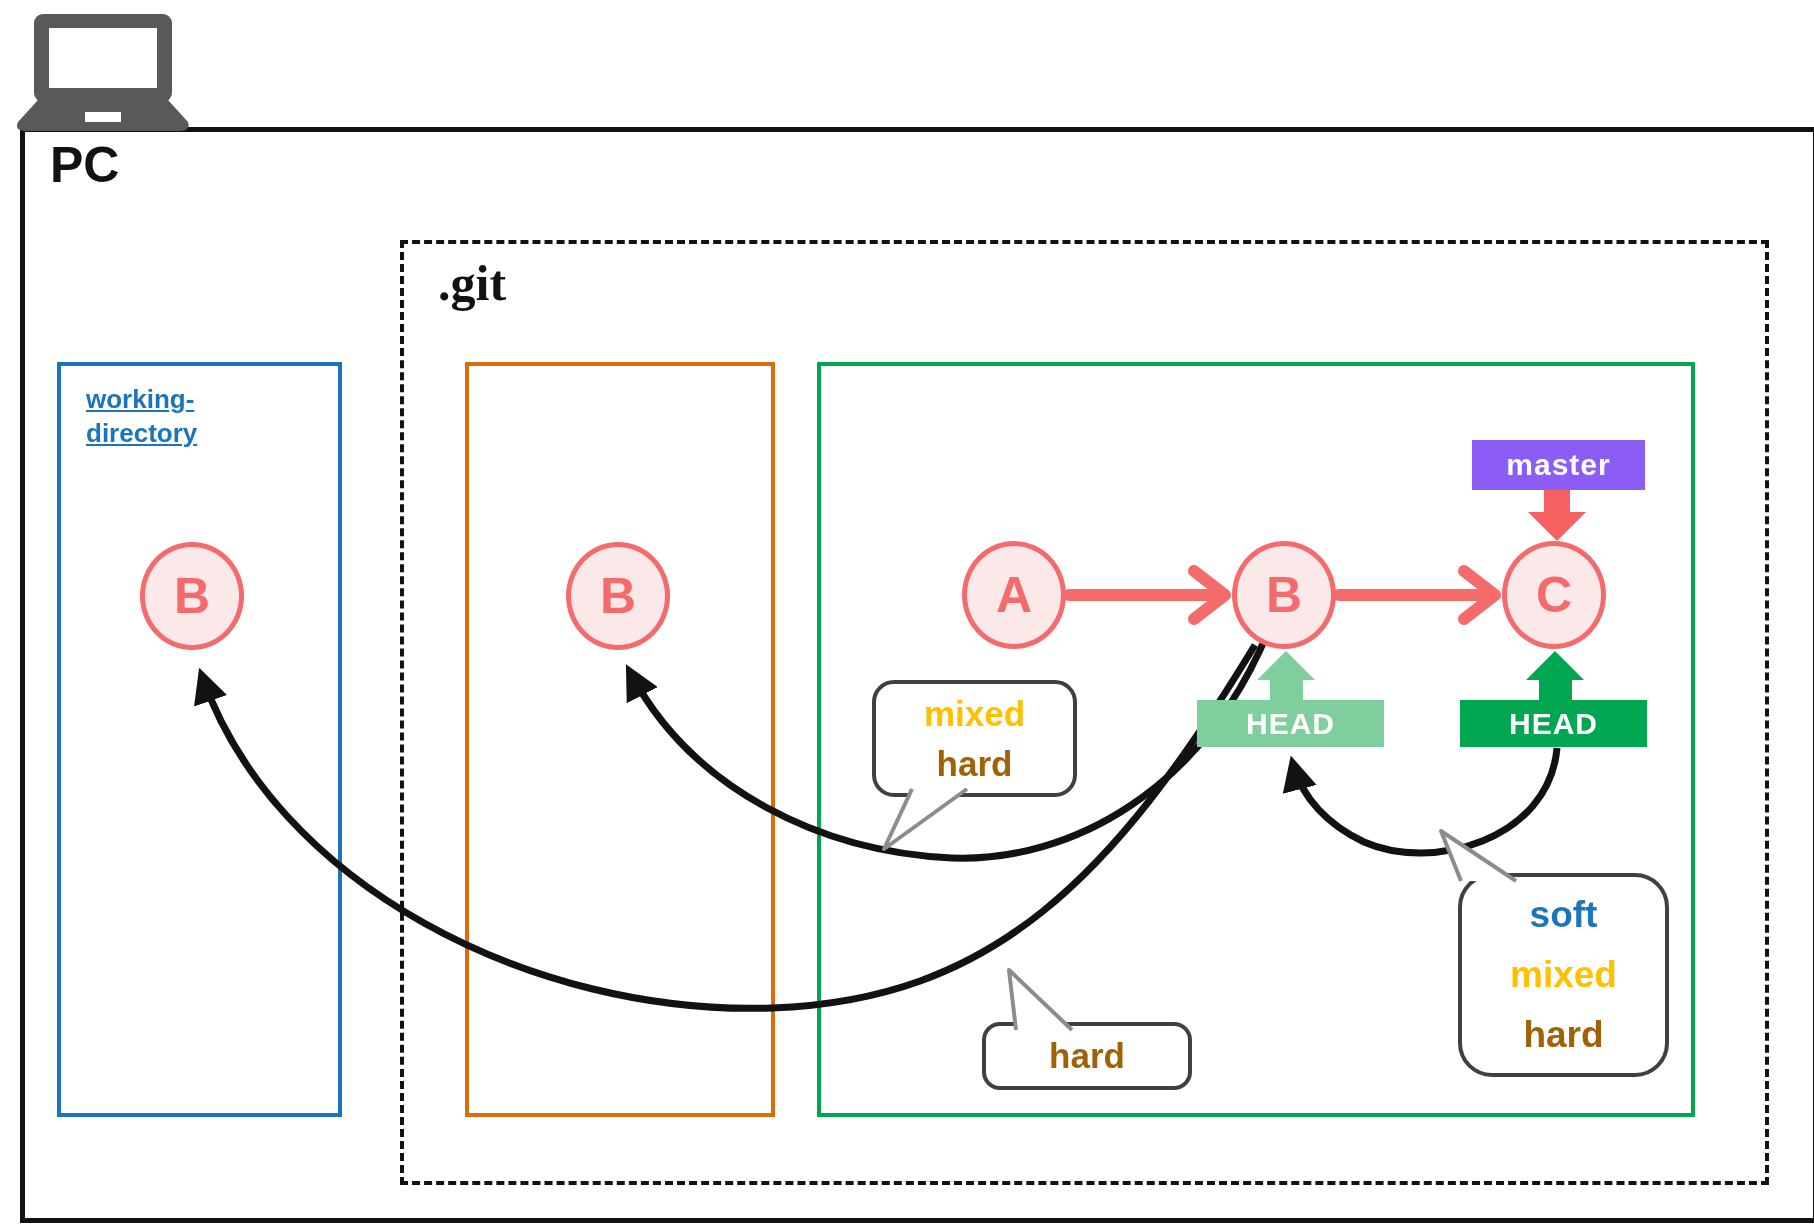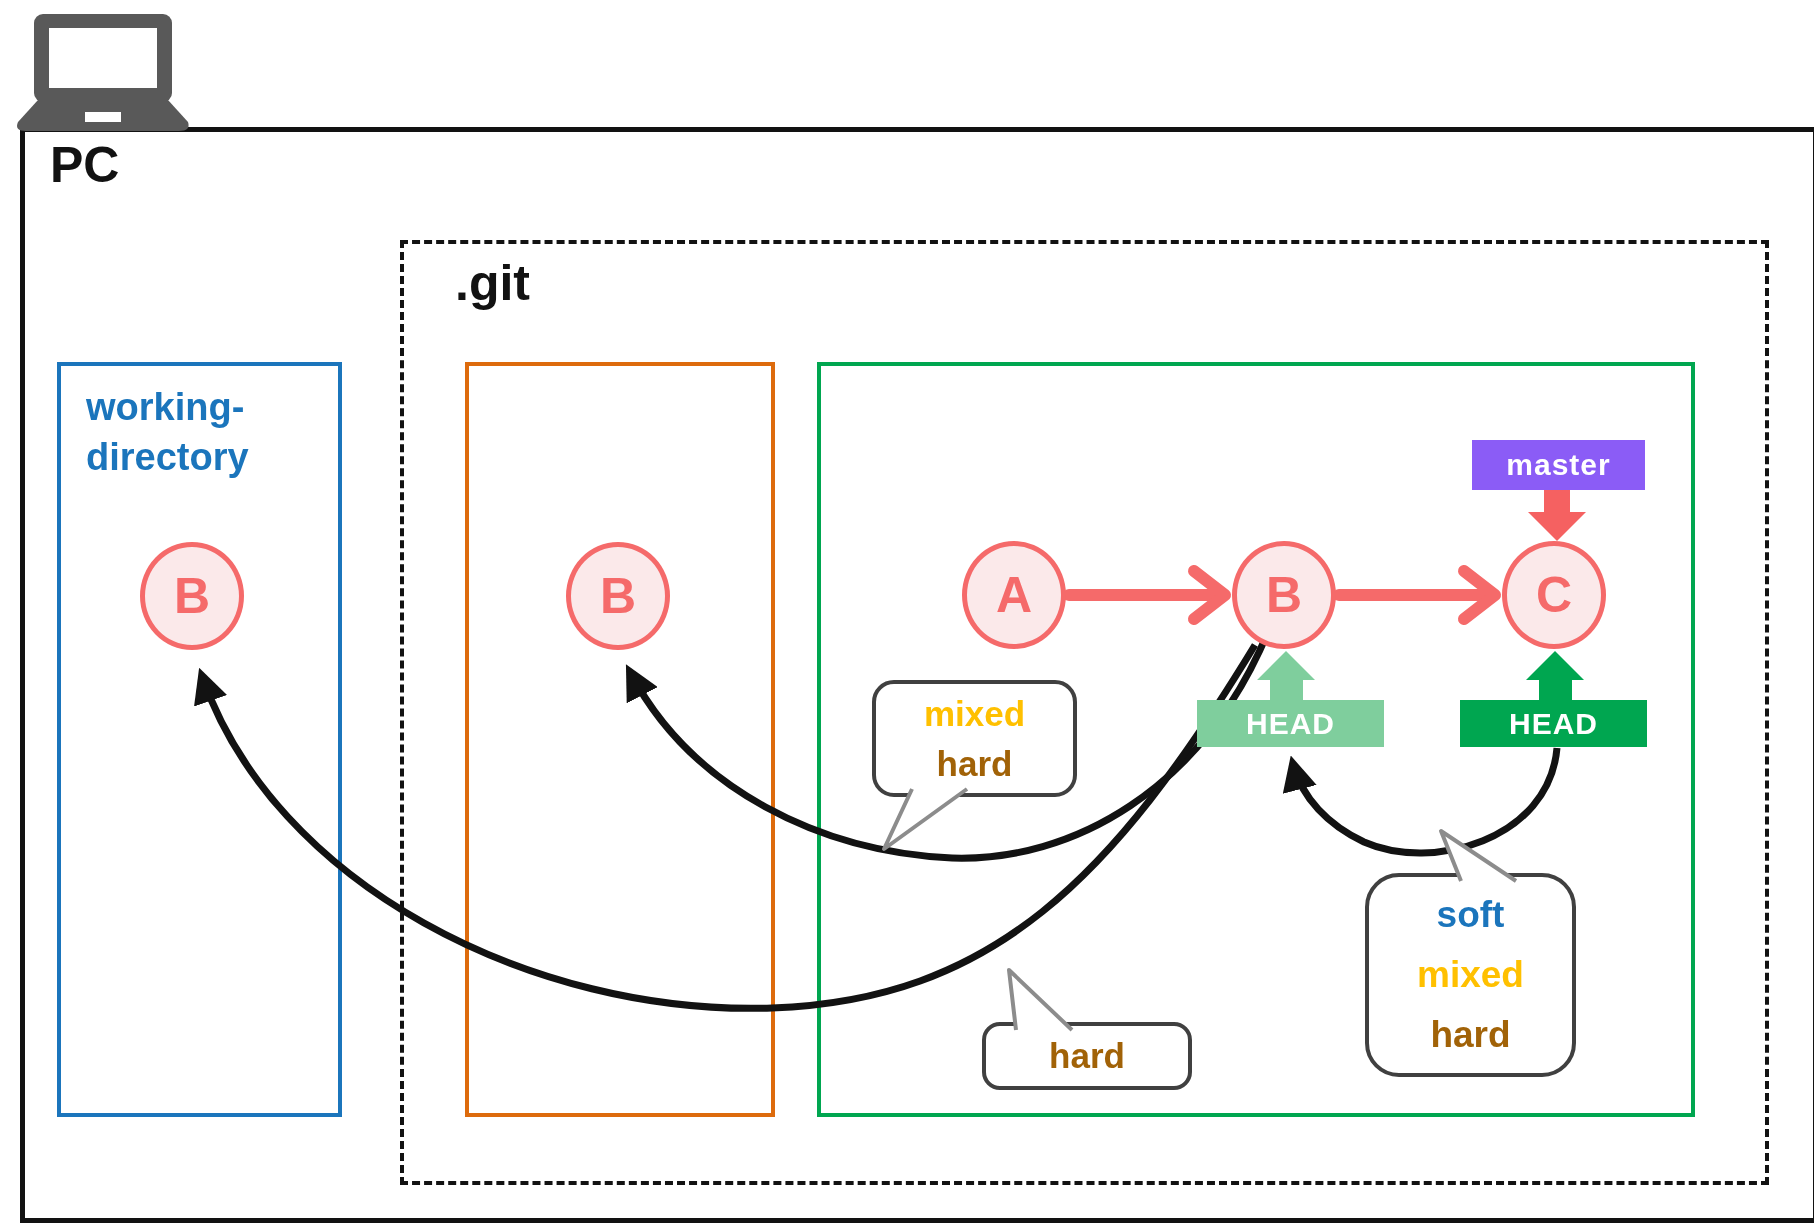--- a/index.html
+++ b/index.html
@@ -10,22 +10,22 @@
   
   .frame{position:absolute;box-sizing:border-box;background:transparent;}
   #pc-box{left:8px;top:127px;width:1798px;height:1096px;border:5px solid #121212;}
   #git-box{left:388px;top:240px;width:1369px;height:945px;border:4px dashed #121212;}
   #wd-box{left:45px;top:362px;width:285px;height:755px;border:4px solid #1B75BC;}
   #sa-box{left:453px;top:362px;width:310px;height:755px;border:4px solid #DD6B0D;}
   #lr-box{left:805px;top:362px;width:878px;height:755px;border:4px solid #00A650;}
   
   .biglabel{position:absolute;font-weight:bold;color:#121212;font-size:50px;line-height:1;}
   #pc-label{left:38px;top:140px;}
-  #git-label{left:443px;top:258px;}
-  .seclabel{position:absolute;font-weight:bold;font-size:38px;line-height:1.32;}
+  #git-label{left:426px;top:258px;font-family:Liberation Serif, serif;}
+  .seclabel{position:absolute;font-weight:bold;font-size:26px;line-height:1.32;text-decoration:underline;}
   #wd-label{left:74px;top:382px;color:#1B75BC;}
   #sa-label{left:481px;top:388px;color:#DD6B0D;}
   #lr-label{left:833px;top:388px;color:#00A650;}
   
   .commit{
     position:absolute;box-sizing:border-box;width:104px;height:108px;
     border:5px solid #F56A6A;border-radius:50%;background:#FBE9EA;
     color:#F56A6A;font-size:50px;font-weight:bold;
     display:flex;align-items:center;justify-content:center;z-index:3;
   }
@@ -43,21 +43,21 @@
   #badge-head-b{left:1185px;top:700px;width:187px;height:47px;background:#7FCE9D;}
   #badge-head-c{left:1448px;top:700px;width:187px;height:47px;background:#00A650;}
   
   .bubble{
     position:absolute;box-sizing:border-box;background:#fff;border:4px solid #404040;
     display:flex;flex-direction:column;align-items:center;justify-content:center;
     font-weight:bold;text-align:center;z-index:4;
   }
   #bubble-to-staging{left:860px;top:680px;width:205px;height:117px;border-radius:22px;font-size:35px;line-height:50px;}
   #bubble-to-working{left:970px;top:1022px;width:210px;height:68px;border-radius:18px;font-size:35px;}
-  #bubble-head-move{left:1353px;top:873px;width:211px;height:204px;border-radius:34px;font-size:37px;line-height:60px;}
+  #bubble-head-move{left:1446px;top:873px;width:211px;height:204px;border-radius:34px;font-size:37px;line-height:60px;}
   .t-gold{color:#FFC000;}
   .t-red{color:#a16207;}
   .t-blue{color:#1B75BC;}
   svg.layer{position:absolute;left:0;top:0;z-index:2;}
   svg.toplayer{position:absolute;left:0;top:0;z-index:5;pointer-events:none;}
   #laptop-svg{position:absolute;left:0;top:0;z-index:3;}
 </style>
 </head>
 <body>
 

